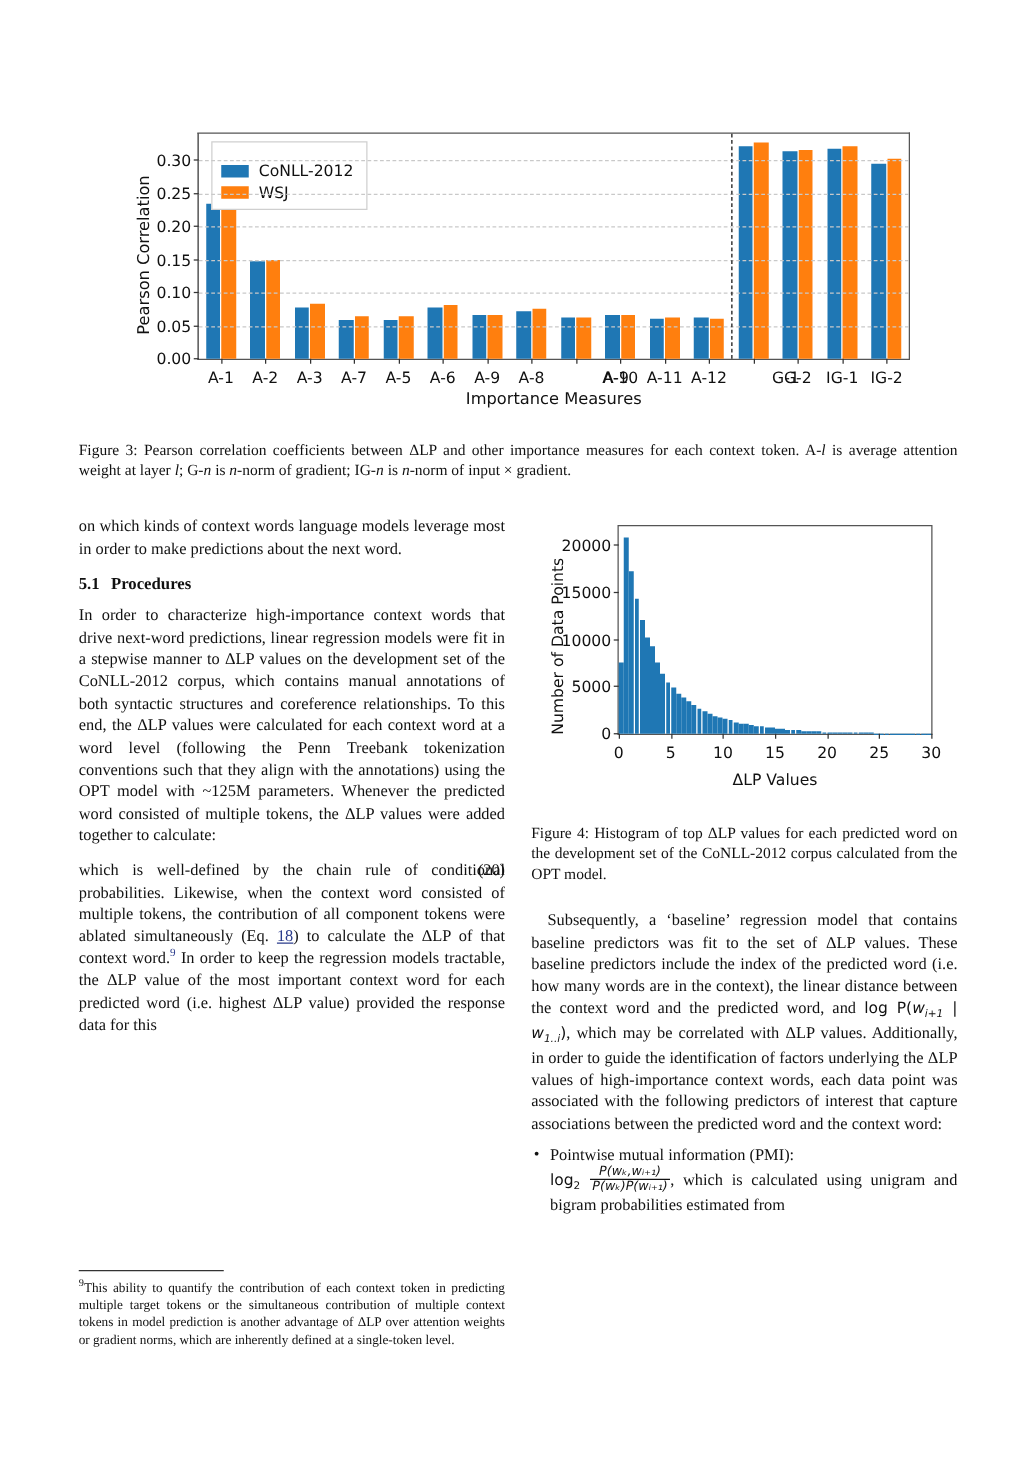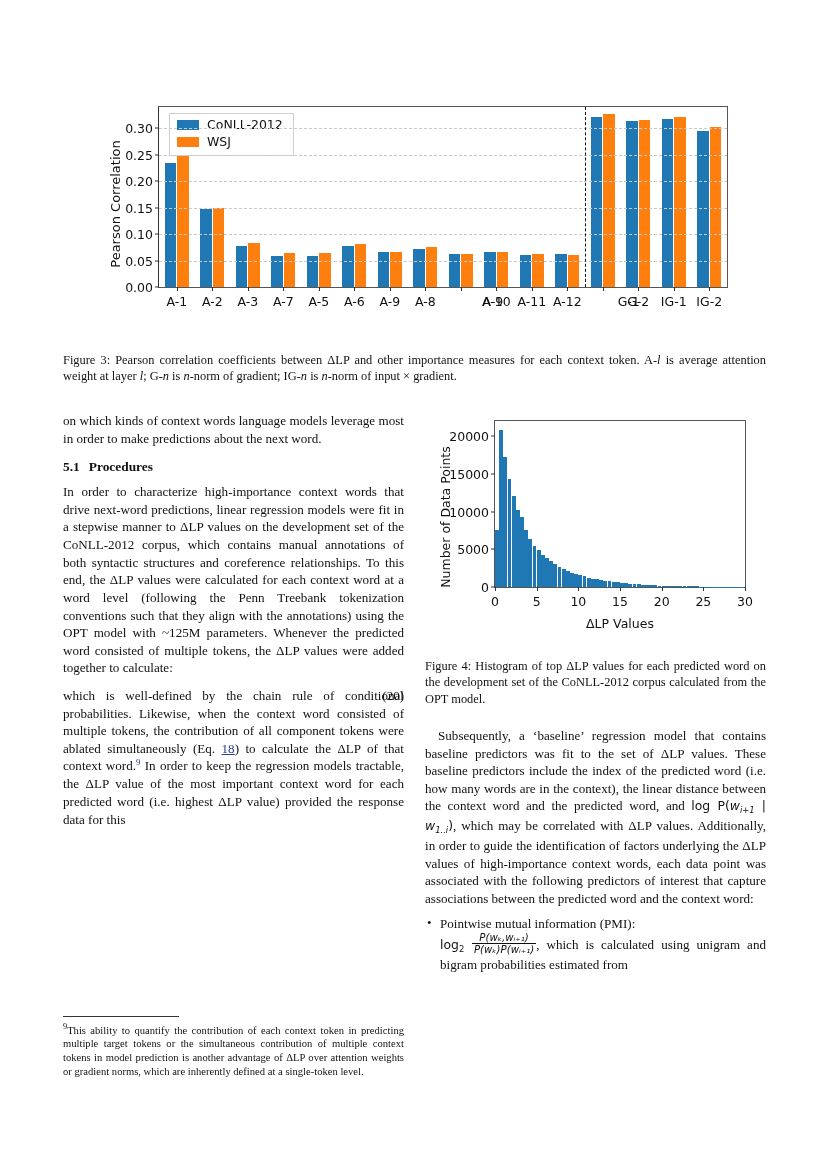--- a/index.html
+++ b/index.html
@@ -127,21 +127,21 @@
     font-family: "DejaVu Sans", sans-serif;
     font-size: 13px;
     color: #111;
   }
   .legend {
     position: absolute;
     left: 10px;
     top: 6px;
     background: #fff;
     border: 1px solid #cfcfcf;
-    padding: 2px 10px 5px 7px;
+    padding: 14px 10px 5px 7px;
     box-shadow: 0 0 0 0 #fff;
   }
   .legend-row {
     display: flex;
     align-items: center;
     height: 17px;
   }
   .legend-swatch {
     width: 22px;
     height: 10px;
@@ -407,20 +407,21 @@
         <div class="xtick-mark" style="left: 443.75px;"></div>
         <div class="xtick-label" style="left: 443.75px; margin-left: 26px;">G-1</div>
         <div class="xtick-mark" style="left: 479.25px;"></div>
         <div class="xtick-label" style="left: 479.25px;">G-2</div>
         <div class="xtick-mark" style="left: 514.75px;"></div>
         <div class="xtick-label" style="left: 514.75px;">IG-1</div>
         <div class="xtick-mark" style="left: 550.25px;"></div>
         <div class="xtick-label" style="left: 550.25px;">IG-2</div>
         <div class="split-line" style="left: 426px;"></div>
       </div>
+    <div class="fig3-xlabel">Importance Measures</div>
   </div>
 
   <div class="caption cap3">
     Figure 3: Pearson correlation coefficients between ΔLP and other importance measures for each context token. A-<span class="mathit">l</span> is average attention weight at layer <span class="mathit">l</span>; G-<span class="mathit">n</span> is <span class="mathit">n</span>-norm of gradient; IG-<span class="mathit">n</span> is <span class="mathit">n</span>-norm of input × gradient.
   </div>
 
   <div class="col left" style="top:412px; width:341px;">
     <p>on which kinds of context words language models leverage most in order to make predictions about the next word.</p>
 
     <div class="heading">

